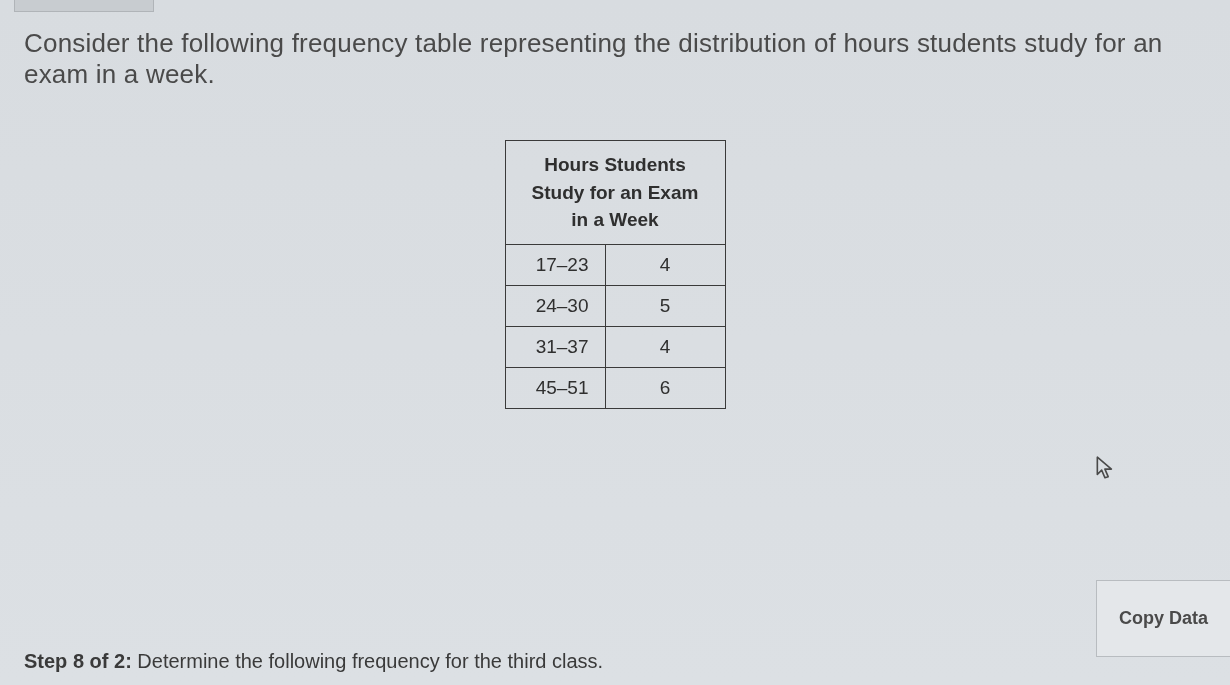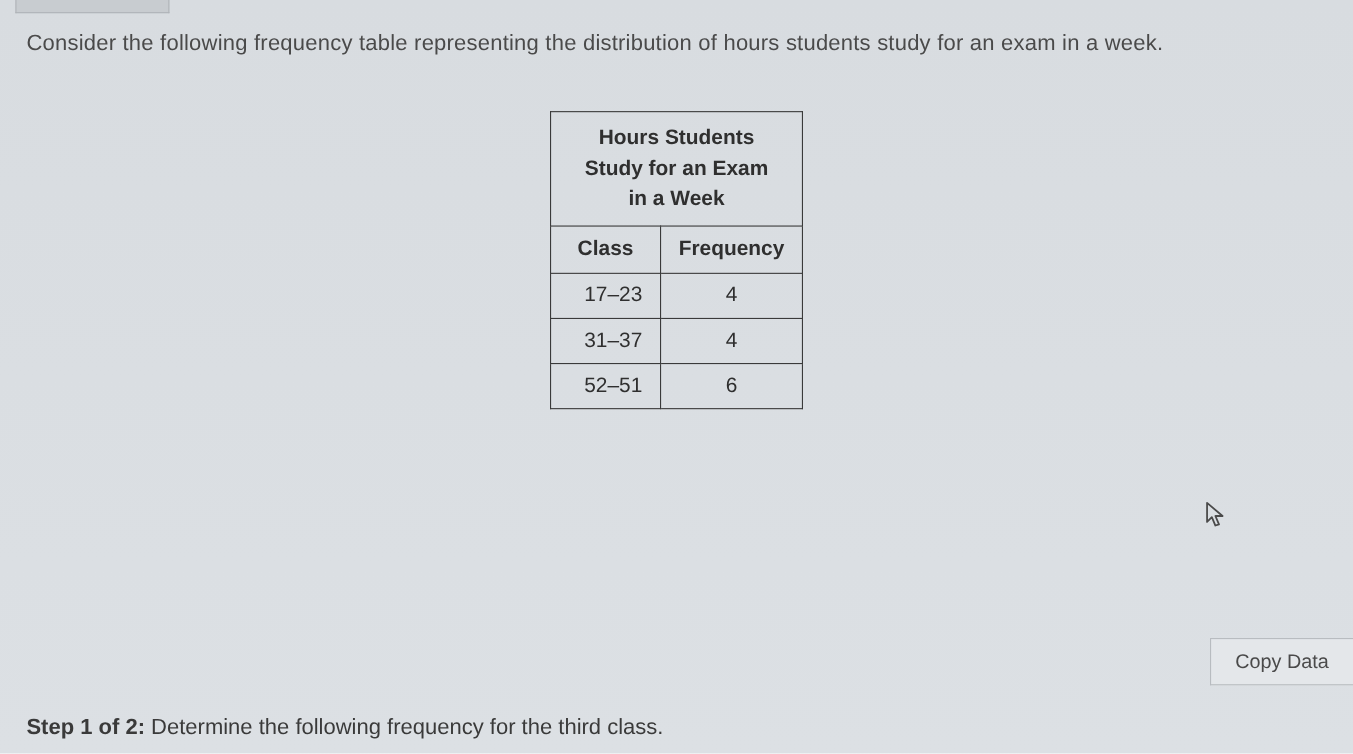--- a/index.html
+++ b/index.html
@@ -23,21 +23,21 @@
       width: 140px;
       height: 12px;
       background: #c8ccd0;
       border: 1px solid #b0b4b8;
       border-top: none;
     }
     .content {
       padding: 28px 24px 0 24px;
     }
     .prompt-text {
-      font-size: 20px;
+      font-size: 26px;
       color: #4a4a4a;
       margin-bottom: 50px;
       letter-spacing: 0.2px;
     }
     .table-wrap {
       display: flex;
       justify-content: center;
       margin-bottom: 40px;
     }
     table.freq {
@@ -71,25 +71,26 @@
       text-align: center;
       min-width: 120px;
     }
     .copy-btn {
       position: absolute;
       right: 0;
       top: 580px;
       background: #e4e7ea;
       border: 1px solid #b8bcc0;
       border-right: none;
-      padding: 10px 22px;
+      padding: 27px 22px;
       font-size: 18px;
       color: #4a4a4a;
       cursor: pointer;
       font-family: inherit;
+      font-weight: bold;
     }
     .step-text {
       position: absolute;
       left: 24px;
       top: 650px;
       font-size: 20px;
       color: #3a3a3a;
     }
     .step-text b {
       font-weight: 700;
@@ -115,41 +116,41 @@
     <table class="freq">
       <tbody>
           <tr>
         <th colspan="2" class="table-title">
           <span>Hours Students</span><br>
           <span>Study for an Exam</span><br>
           <span>in a Week</span>
         </th>
       </tr>
       <tr>
-        <th class="col-head">Class</th>
-        <th class="col-head">Frequency</th>
+        <td class="class-cell">17–23</td>
+        <td class="freq-cell">4</td>
       </tr>
       <tr>
-        <td class="class-cell">17–23</td>
-        <td class="freq-cell">4</td>
+        <td class="class-cell">24–30</td>
+        <td class="freq-cell">5</td>
       </tr>
       <tr>
         <td class="class-cell">31–37</td>
         <td class="freq-cell">4</td>
       </tr>
       <tr>
-        <td class="class-cell">52–51</td>
+        <td class="class-cell">45–51</td>
         <td class="freq-cell">6</td>
       </tr>
     </tbody>
       </table>
   </div>
 </div>
 
 <button class="copy-btn">Copy Data</button>
 
 <div class="step-text">
-  <b>Step 1 of 2:</b><span> Determine the following frequency for the third class.</span>
+  <b>Step 8 of 2:</b><span> Determine the following frequency for the third class.</span>
 </div>
 
 <svg class="cursor-icon" viewBox="0 0 20 24">
   <path d="M2 2 L2 18 L6 14 L9 21 L12 20 L9 13 L15 13 Z" fill="none" stroke="#4a4a4a" stroke-width="1.5" stroke-linejoin="round"></path>
 </svg>
 
 </body></html>

